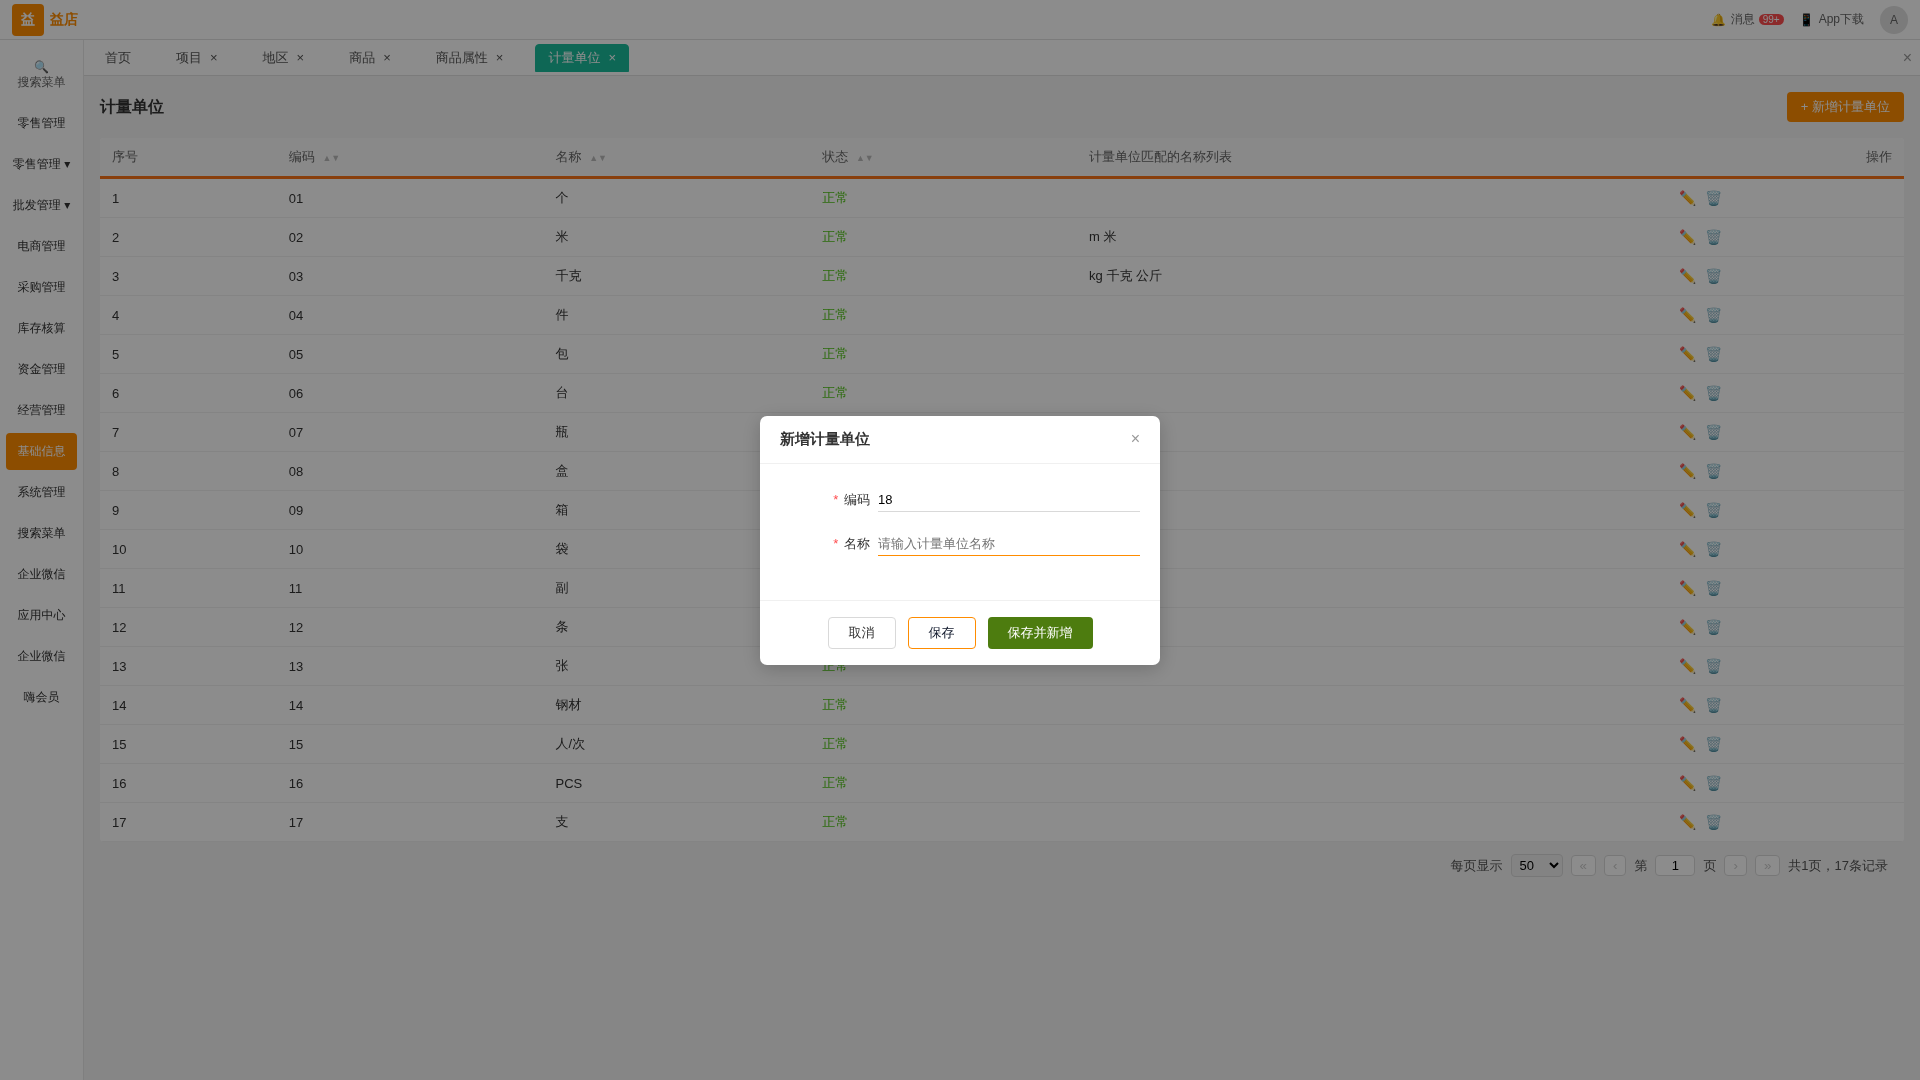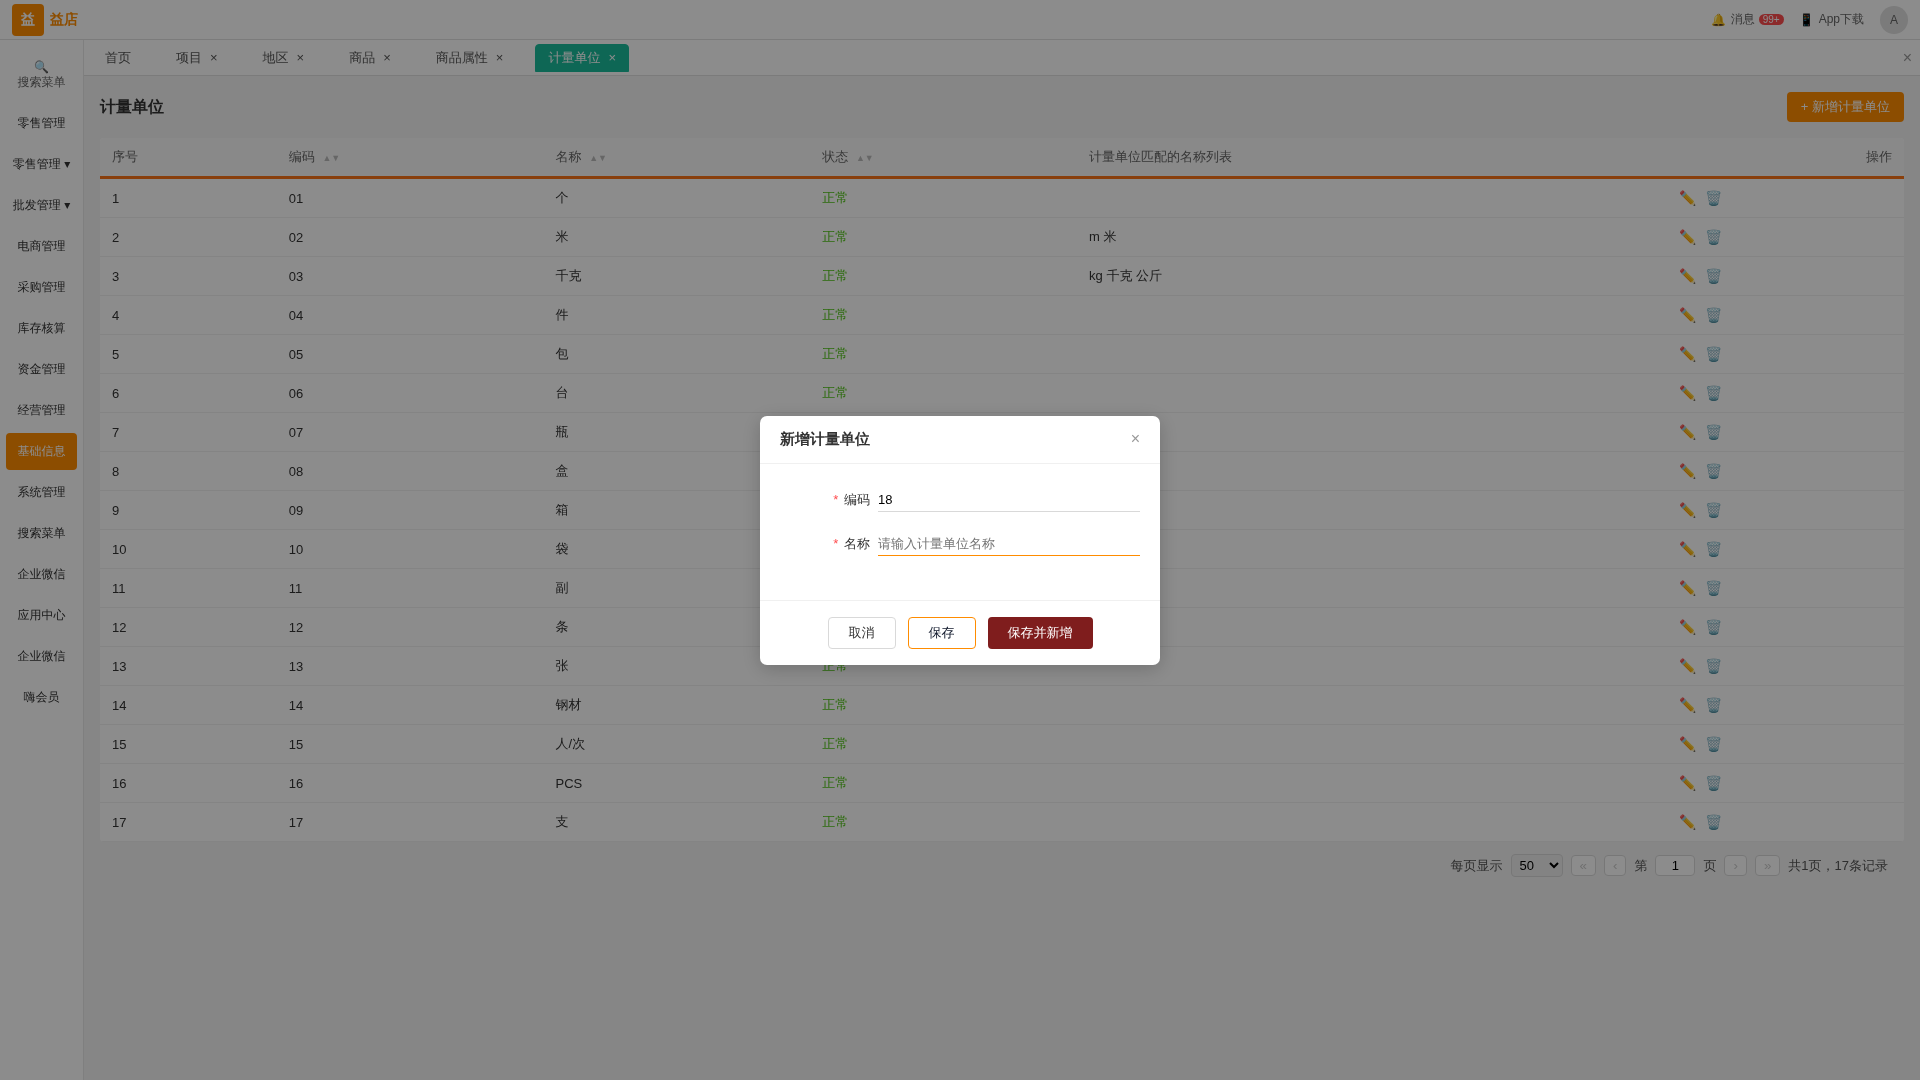--- a/index.html
+++ b/index.html
@@ -66,21 +66,21 @@
     .modal-close { cursor: pointer; color: #999; font-size: 16px; background: none; border: none; }
     .modal-body { padding: 24px 20px; margin-left: 38px; }
     .form-row { display: flex; align-items: center; margin-bottom: 20px; }
     .form-label { width: 60px; text-align: right; padding-right: 8px; font-size: 13px; color: #333; }
     .required-star { color: #ff4d4f; margin-right: 2px; }
     .form-input { flex: 1; border: none; border-bottom: 1px solid #d9d9d9; padding: 4px 0; font-size: 13px; outline: none; }
     .form-input.active-input { border-bottom-color: #ff8c00; }
     .modal-footer { display: flex; justify-content: center; gap: 12px; padding: 16px 20px; border-top: 1px solid #f0f0f0; }
     .btn-cancel { padding: 6px 20px; border: 1px solid #d9d9d9; background: #fff; border-radius: 4px; cursor: pointer; font-size: 13px; color: #333; }
     .btn-save { padding: 6px 20px; border: 1px solid #ff8c00; background: #fff; color: #0f172a; border-radius: 4px; cursor: pointer; font-size: 13px; }
-    .btn-save-add { padding: 6px 20px; border: none; background: #7f1d1d; color: #fff; border-radius: 4px; cursor: pointer; font-size: 13px; }
+    .btn-save-add { padding: 6px 20px; border: none; background: #4d7c0f; color: #fff; border-radius: 4px; cursor: pointer; font-size: 13px; }
   </style>
 </head>
 <body>
 
 <div class="app-container">
 
   <div class="top-bar">
     <div class="top-bar-left">
       <div class="logo-area">
         <div class="logo-icon">

